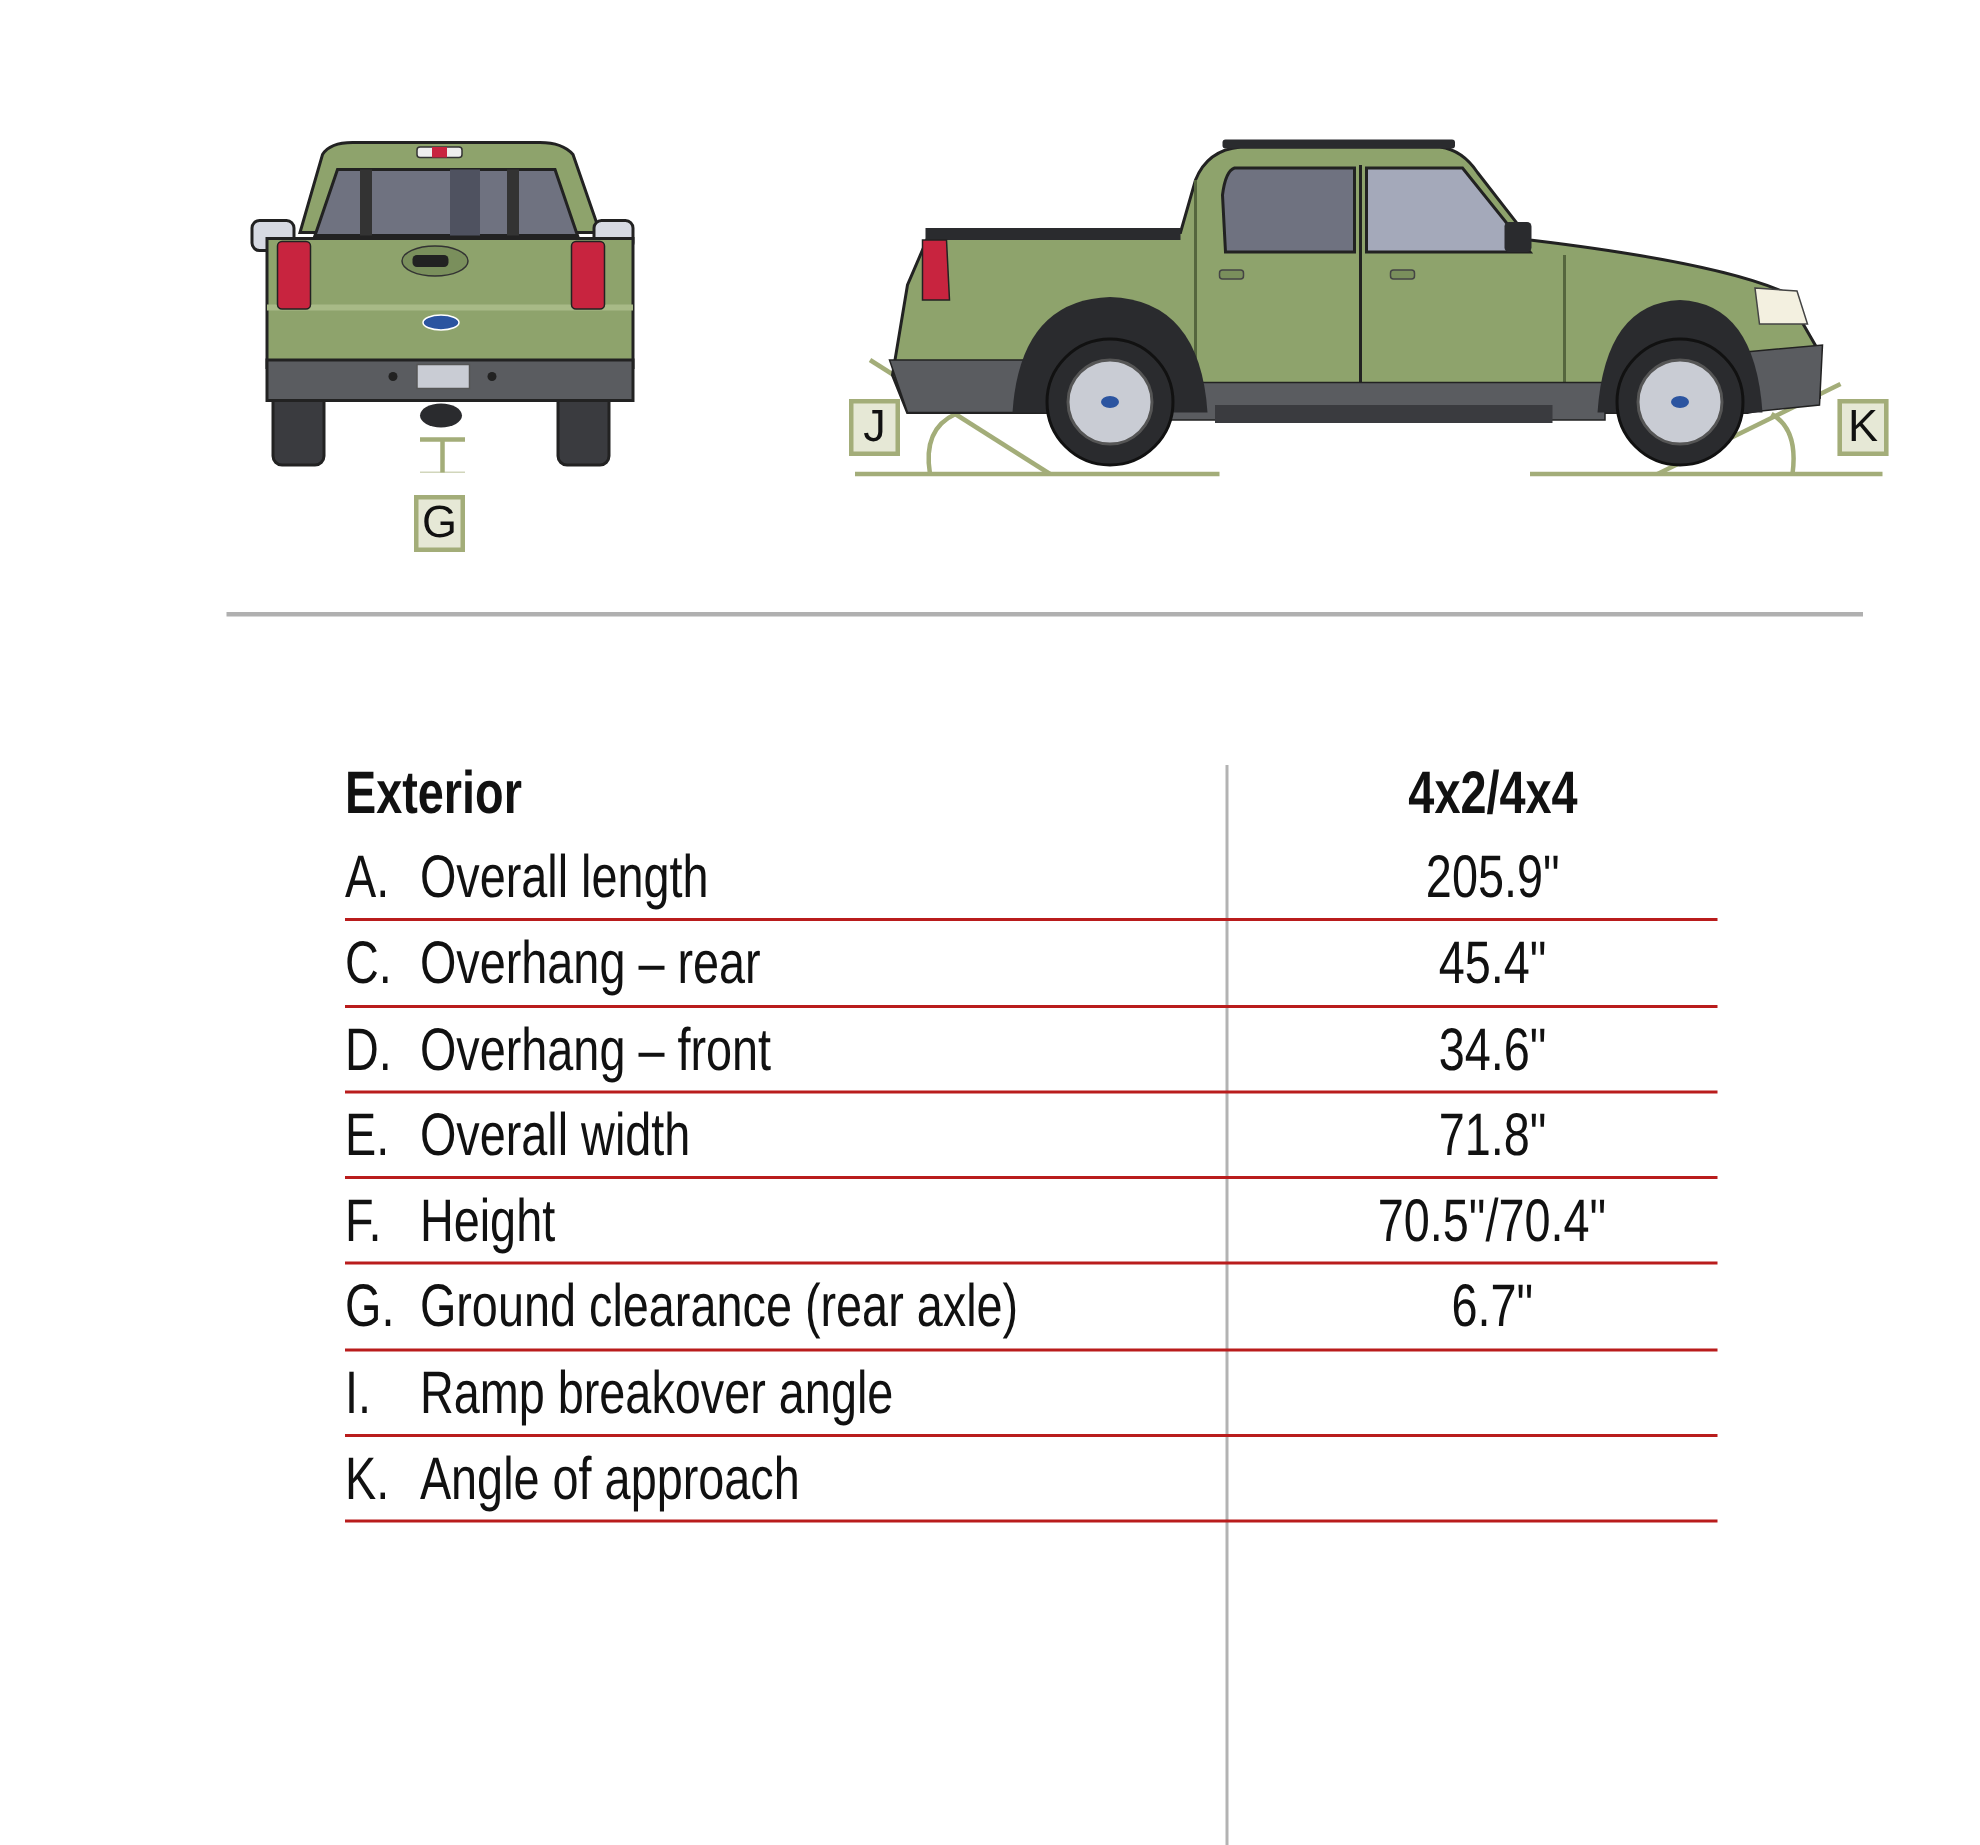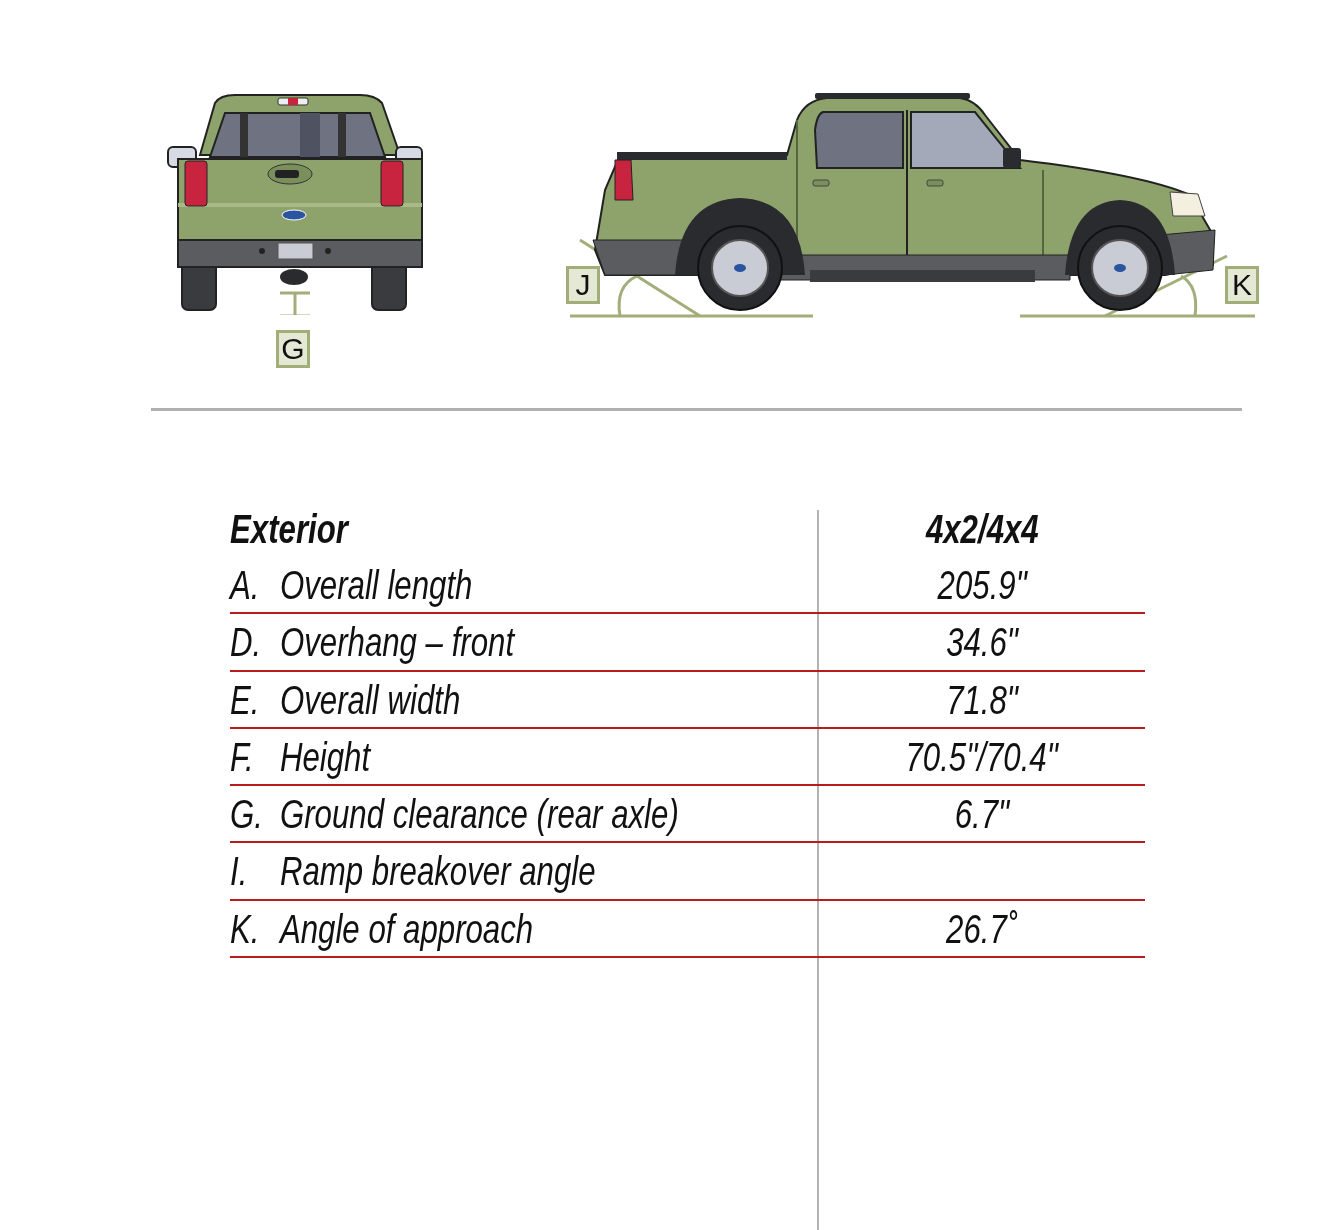--- a/index.html
+++ b/index.html
@@ -4,27 +4,27 @@
 <style>
   html, body { margin: 0; padding: 0; background: #ffffff; }
   body { width: 1320px; height: 1230px; position: relative; overflow: hidden;
          font-family: "Liberation Sans", sans-serif; color: #111; }
   .illus { position: absolute; }
   .label-box { position: absolute; width: 34px; height: 38px; background: #e6e8d6;
                border: 3px solid #a3ad79; box-sizing: border-box;
                font-family: "Liberation Sans Narrow", "Liberation Sans", sans-serif;
                font-size: 30px; line-height: 32px; text-align: center; color: #111; }
   .divider { position: absolute; left: 151px; top: 408px; width: 1091px; height: 3px; background: #b0b0b0; }
-  .specs { position: absolute; left: 230px; top: 505px; width: 915px; font-style: italic; }
+  .specs { position: absolute; left: 230px; top: 505px; width: 915px; }
   .vline { position: absolute; left: 817px; top: 510px; width: 2px; height: 720px; background: #b3b3b3; }
   .row { position: relative; height: 57.3px; border-bottom: 2px solid #b91c1c; box-sizing: border-box; }
   .row.head { border-bottom: none; height: 52px; }
   .cell-l { position: absolute; left: 0; top: 0; width: 588px; height: 100%;
             font-size: 40px; line-height: 56px; transform: scaleX(0.78); transform-origin: left center; white-space: nowrap; }
-  .cell-r { position: absolute; left: 589px; top: 0; width: 326px; height: 100%; text-align: center;
+  .cell-r { position: absolute; left: 602px; top: 0; width: 326px; height: 100%; text-align: center;
             font-size: 40px; line-height: 56px; white-space: nowrap; }
   .cell-r span { display: inline-block; transform: scaleX(0.78); }
   .letter { display: inline-block; width: 64px; }
   .head .cell-l, .head .cell-r { font-weight: bold; line-height: 48px; }
 </style>
 </head>
 <body>
 
 <svg class="illus" style="left:160px;top:85px" width="280" height="230" viewBox="0 0 280 230">
 
@@ -124,20 +124,24 @@
     <div class="cell-l">Exterior</div>
     <div class="cell-r"><span>4x2/4x4</span></div>
   </div>
   <div id="rows">
   <div class="row">
     <div class="cell-l"><span class="letter">A.</span><span class="txt">Overall length</span></div>
     <div class="cell-r"><span class="val">205.9"</span></div>
   </div>
 
 
+  <div class="row">
+    <div class="cell-l"><span class="letter">C.</span><span class="txt">Overhang – rear</span></div>
+    <div class="cell-r"><span class="val">45.4"</span></div>
+  </div>
 
   <div class="row">
     <div class="cell-l"><span class="letter">D.</span><span class="txt">Overhang – front</span></div>
     <div class="cell-r"><span class="val">34.6"</span></div>
   </div>
 
   <div class="row">
     <div class="cell-l"><span class="letter">E.</span><span class="txt">Overall width</span></div>
     <div class="cell-r"><span class="val">71.8"</span></div>
   </div>
@@ -153,16 +157,15 @@
   </div>
 
 
   <div class="row">
     <div class="cell-l"><span class="letter">I.</span><span class="txt">Ramp breakover angle</span></div>
   </div>
 
 
   <div class="row">
     <div class="cell-l"><span class="letter">K.</span><span class="txt">Angle of approach</span></div>
-    <div class="cell-r"><span class="val">26.7˚</span></div>
   </div>
 </div>
 </div>
 
 </body></html>

